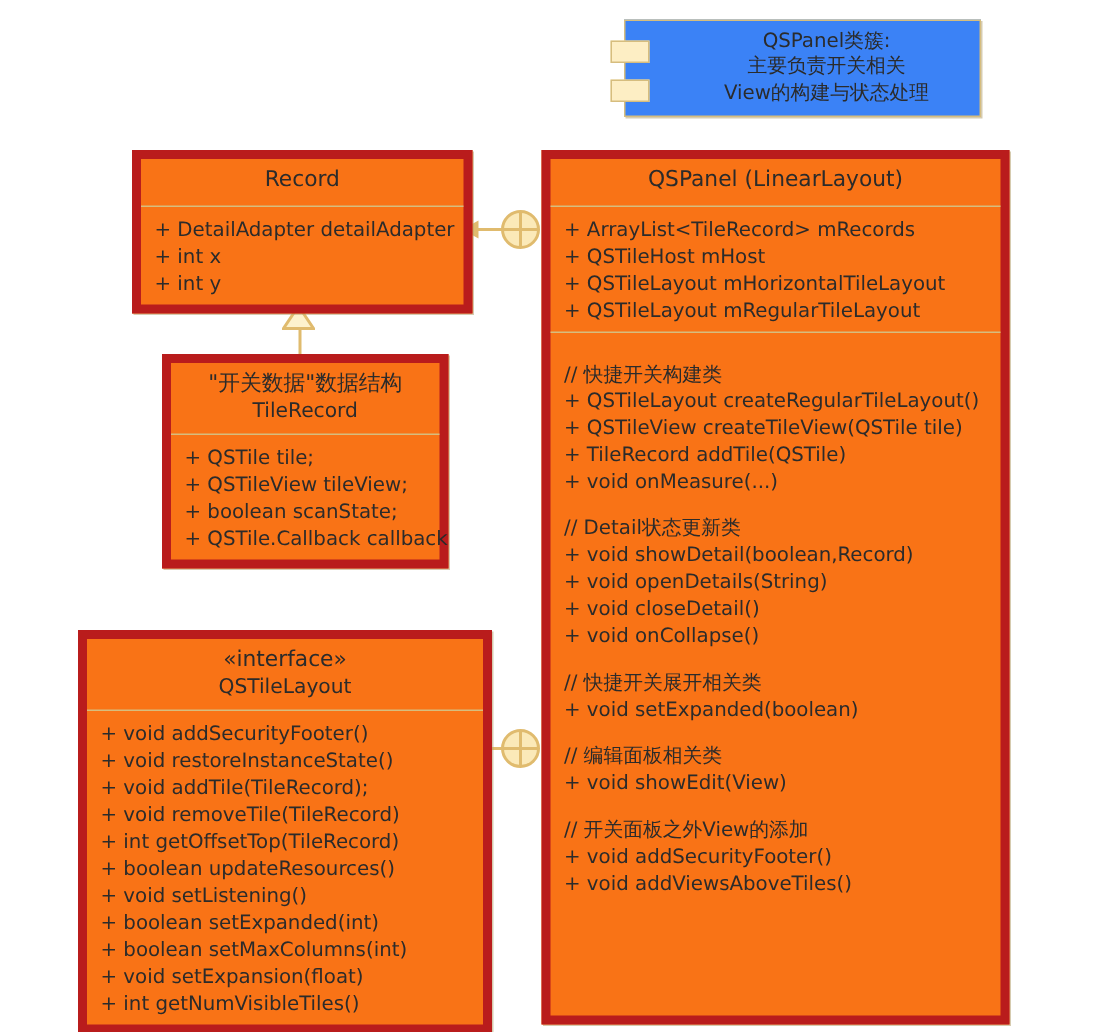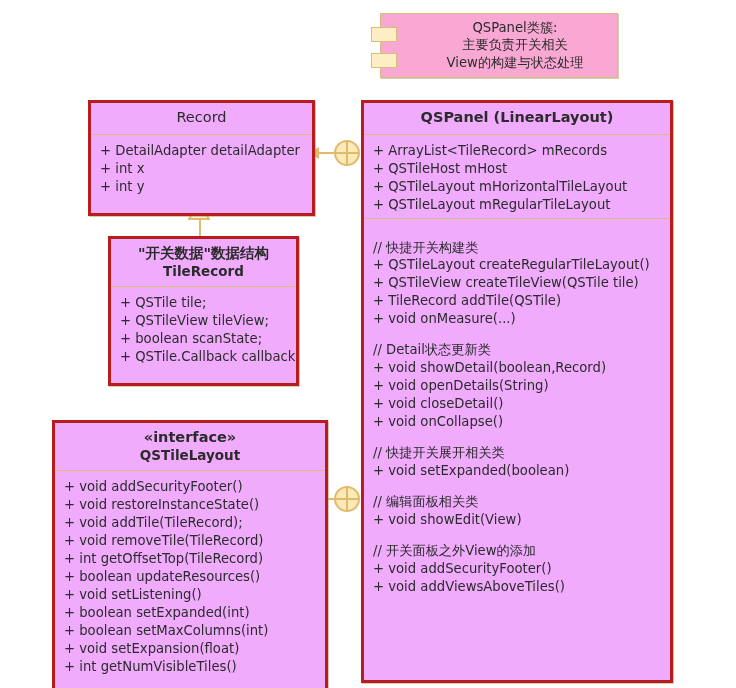--- a/index.html
+++ b/index.html
@@ -21,67 +21,67 @@
     position: absolute;
     left: 0; top: 0;
     width: 736px;
     height: 688px;
   }
 
   
   .uml-box {
     position: absolute;
     box-sizing: border-box;
-    background: #f0abfc;
-    border: 3px solid #b91c1c;
+    background: #f97316;
+    border: 6px solid #b91c1c;
     box-shadow: 1px 1px 0 rgba(180,160,110,0.55);
   }
   .uml-header {
     box-sizing: border-box;
     text-align: center;
     padding: 6px 6px 7px 6px;
     border-bottom: 1px solid #d6bd7e;
     line-height: 1.22;
   }
   .uml-header .title-main {
     display: block;
     font-size: 14.5px;
   }
   .uml-header .title-sub {
     display: block;
     font-size: 13.5px;
   }
   .bold .title-main,
-  .bold .title-sub { font-weight: bold; }
+  .bold .title-sub { font-weight: normal; }
 
   .uml-body {
     box-sizing: border-box;
-    padding: 7px 9px 17px 9px;
+    padding: 7px 9px 4px 9px;
   }
   .member {
     font-size: 13.2px;
     line-height: 1.36;
     white-space: pre;
   }
   .member.comment {
     
   }
   .member.spacer {
     height: 13px;
   }
 
   
   #component-note {
     position: absolute;
-    left: 380px;
+    left: 416px;
     top: 13px;
     width: 238px;
     height: 65px;
     box-sizing: border-box;
-    background: #f9a8d4;
+    background: #3b82f6;
     border: 1px solid #d6bd7e;
     box-shadow: 1px 1px 0 rgba(180,160,110,0.55);
   }
   #component-note .note-text {
     position: absolute;
     left: 40px;
     right: 8px;
     top: 50%;
     transform: translateY(-50%);
     text-align: center;

